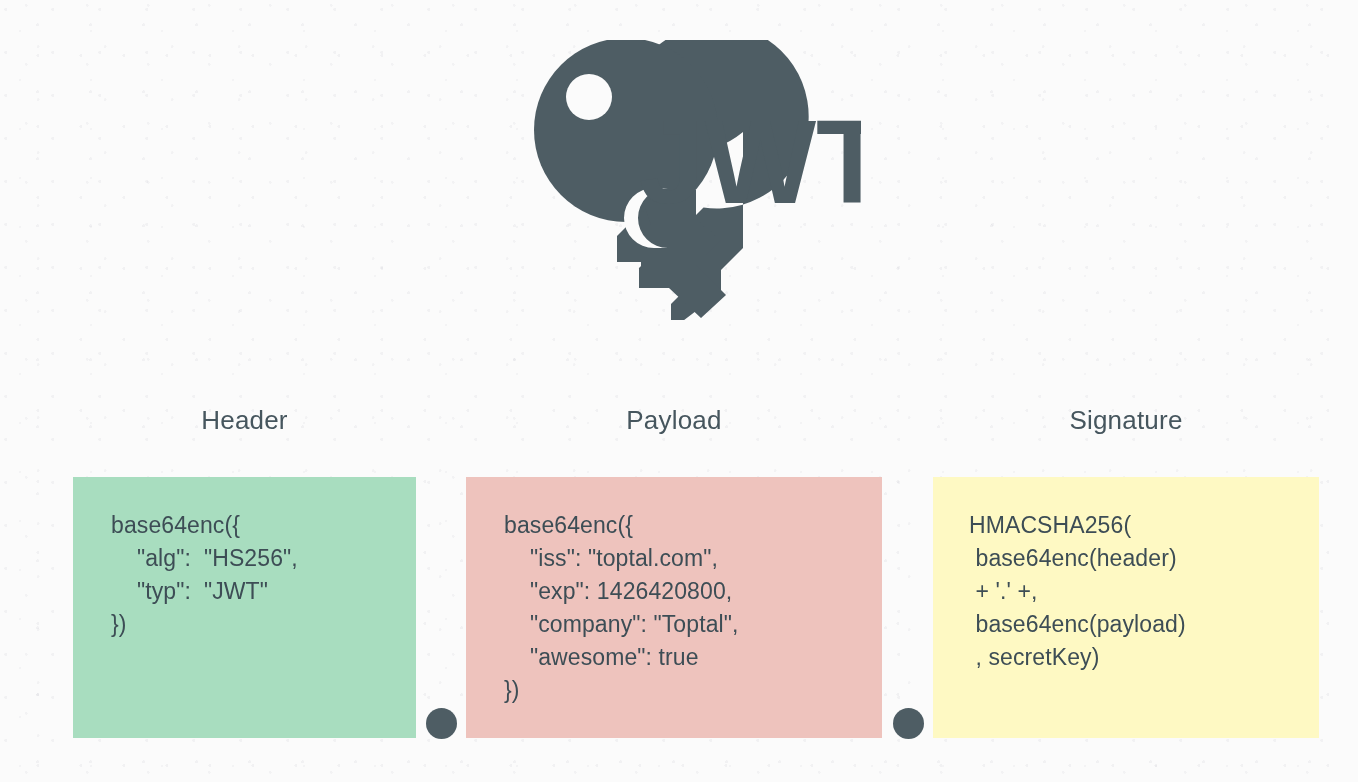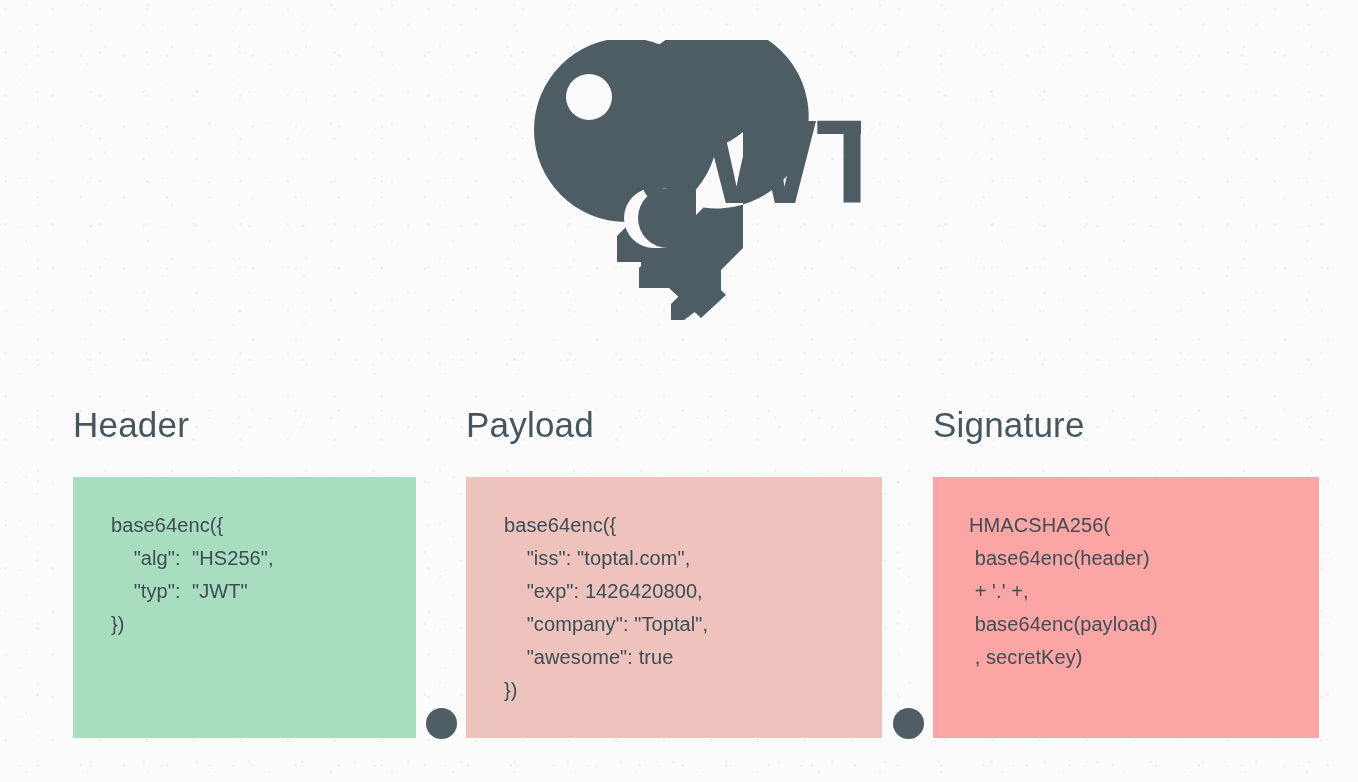--- a/index.html
+++ b/index.html
@@ -36,53 +36,54 @@
     position: absolute;
     left: 505px;
     top: 40px;
     width: 340px;
     height: 280px;
   }
 
   
   .col-label {
     position: absolute;
-    font-size: 35px;
+    text-align: center;
+    font-size: 26px;
     font-weight: 400;
     color: #46565e;
     letter-spacing: 0.2px;
     white-space: nowrap;
   }
   #label-header    { left: 57px;  top: 405px; width: 343px; }
   #label-payload   { left: 450px; top: 405px; width: 416px; }
   #label-signature { left: 917px; top: 405px; width: 386px; }
 
   
   .code-box {
     position: absolute;
     top: 477px;
     height: 261px;
     padding: 32px 0 0 0;
   }
   .code-box pre {
     font-family: "Liberation Sans", sans-serif;
-    font-size: 20px;
+    font-size: 23px;
     line-height: 33px;
     color: #3d4d55;
     white-space: pre;
     letter-spacing: 0.1px;
   }
 
   #box-header    { left: 57px;  width: 343px; background: #a8ddbf; }
   #box-header pre    { padding-left: 38px; }
 
   #box-payload   { left: 450px; width: 416px; background: #eec3bd; }
   #box-payload pre   { padding-left: 38px; }
 
-  #box-signature { left: 917px; width: 386px; background: #fca5a5; }
+  #box-signature { left: 917px; width: 386px; background: #fef9c3; }
   #box-signature pre { padding-left: 36px; }
 
   
   .dot {
     position: absolute;
     width: 31px;
     height: 31px;
     border-radius: 50%;
     background: #4e5d64;
     top: 708px;

